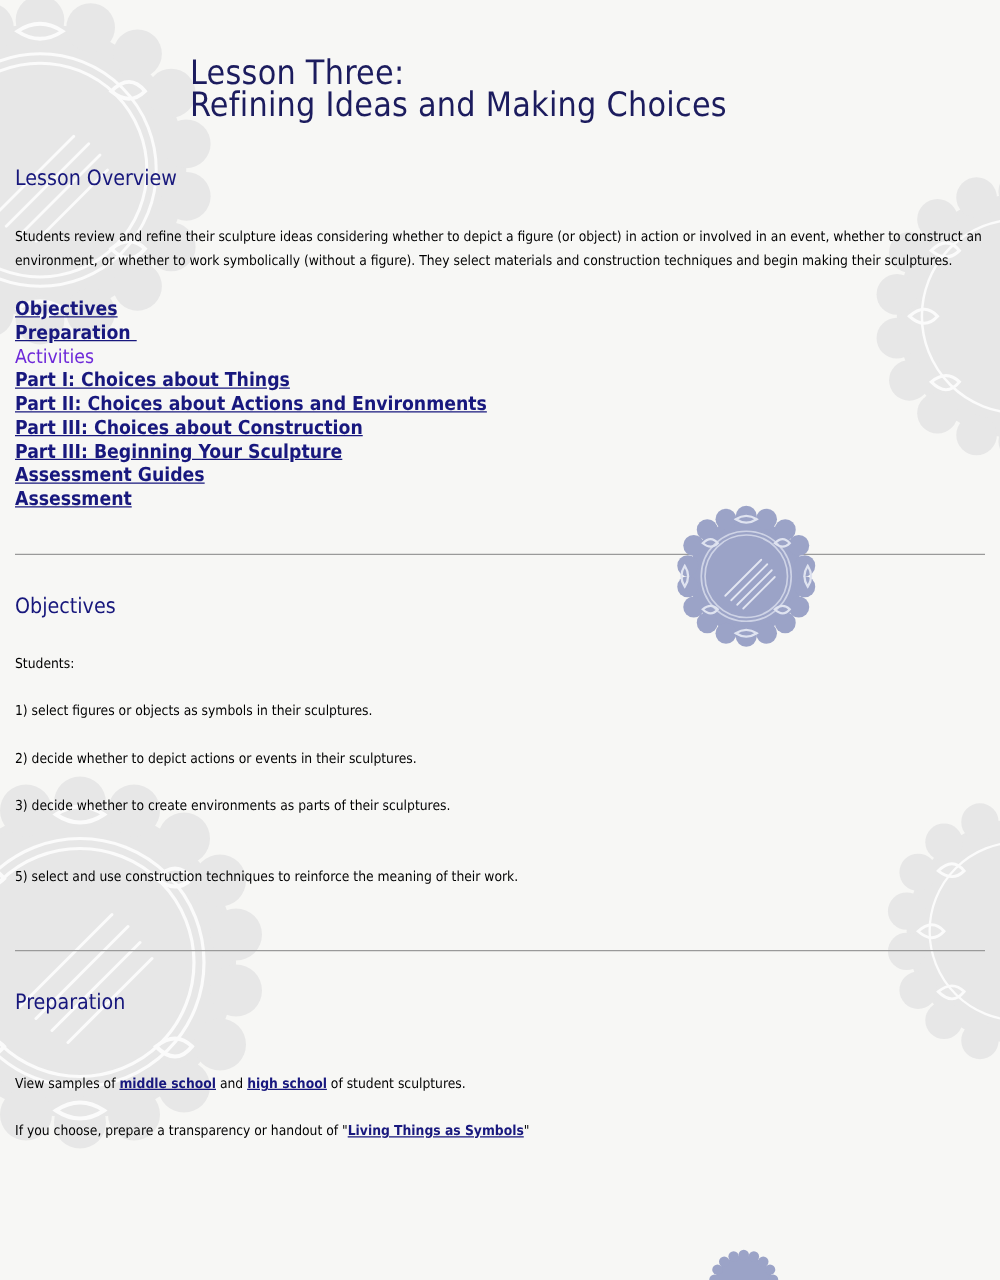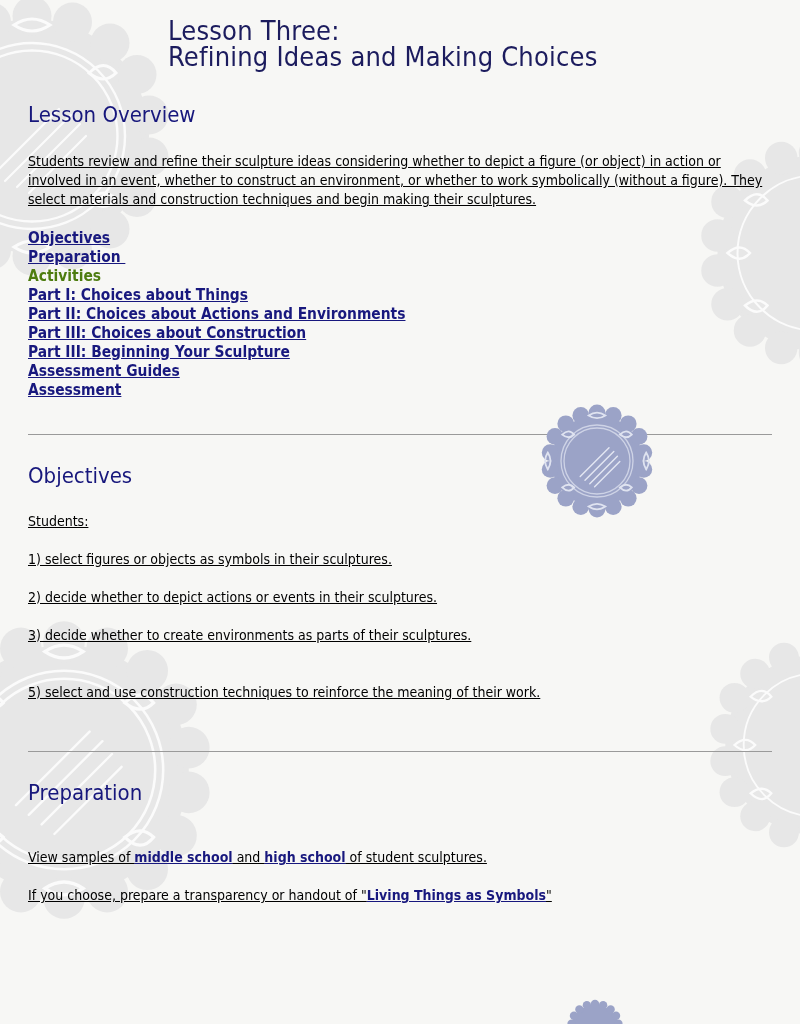--- a/index.html
+++ b/index.html
@@ -26,78 +26,78 @@
   }
   .medallion {
     position: absolute;
   }
   .medallion svg { display: block; }
 
   
   #page {
     position: relative;
     z-index: 2;
-    padding: 0 28px;
+    padding: 0 12px;
     box-sizing: border-box;
     width: 800px;
+    margin-top: 28px;
   }
 
   
   .page-title {
     margin: 0;
     padding-top: 18px;
     padding-left: 140px;
     font-family: "DejaVu Sans Condensed", "DejaVu Sans", "Liberation Sans", sans-serif;
     font-size: 27px;
     line-height: 26px;
     font-weight: 400;
     color: #1c1c5e;
     letter-spacing: 0.2px;
   }
   .page-title .line2 { display: block; padding-left: 0px; }
 
   
   .section-heading {
     margin: 0;
     font-family: "DejaVu Sans Condensed", "DejaVu Sans", "Liberation Sans", sans-serif;
-    font-size: 22px;
+    font-size: 17px;
     font-weight: 400;
     color: #17177c;
     line-height: 30px;
   }
 
   
   p.body {
     margin: 0;
     font-family: "DejaVu Sans Condensed", "DejaVu Sans", "Liberation Sans", sans-serif;
-    font-size: 14px;
+    font-size: 11px;
     line-height: 19px;
     color: #000;
-    text-decoration: underline;
   }
 
   
   a.link, span.link {
     color: #18187e;
     font-weight: bold;
     text-decoration: underline;
     cursor: pointer;
   }
 
   
   #overview-nav {
     font-family: "DejaVu Sans Condensed", "DejaVu Sans", "Liberation Sans", sans-serif;
     font-size: 15.4px;
     line-height: 19px;
     font-weight: bold;
   }
   #overview-nav .nav-row { display: block; white-space: pre; }
   #overview-nav .plain {
-    color: #4d7c0f;
-    font-weight: bold;
+    color: #6d28d9;
+    font-weight: normal;
     text-decoration: none;
   }
 
   
   .rule {
     height: 1px;
     background: #9a9a9a;
     border: 0;
     margin: 0;
     position: relative;

